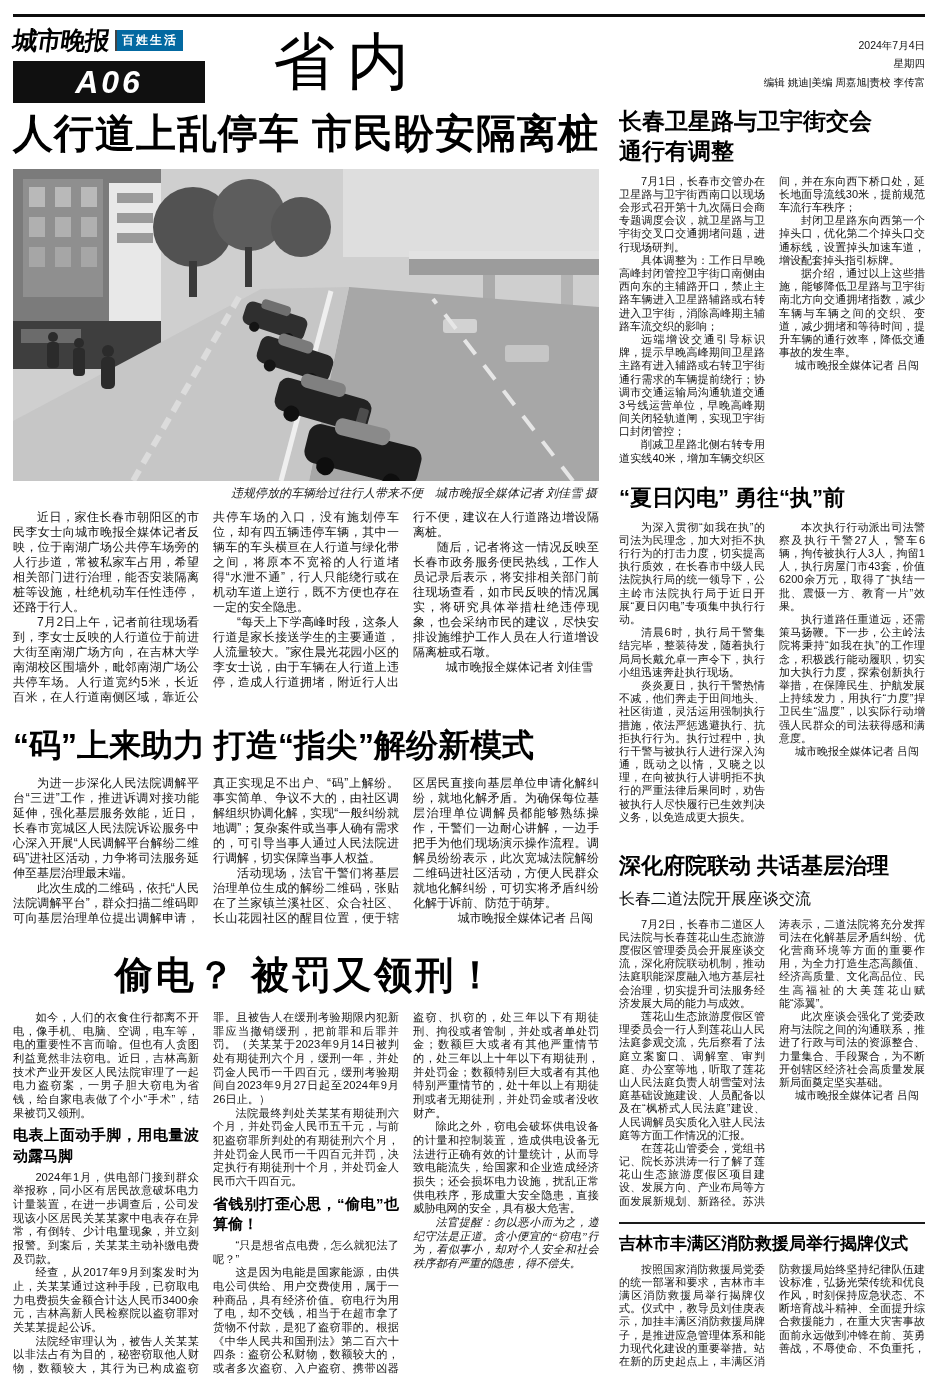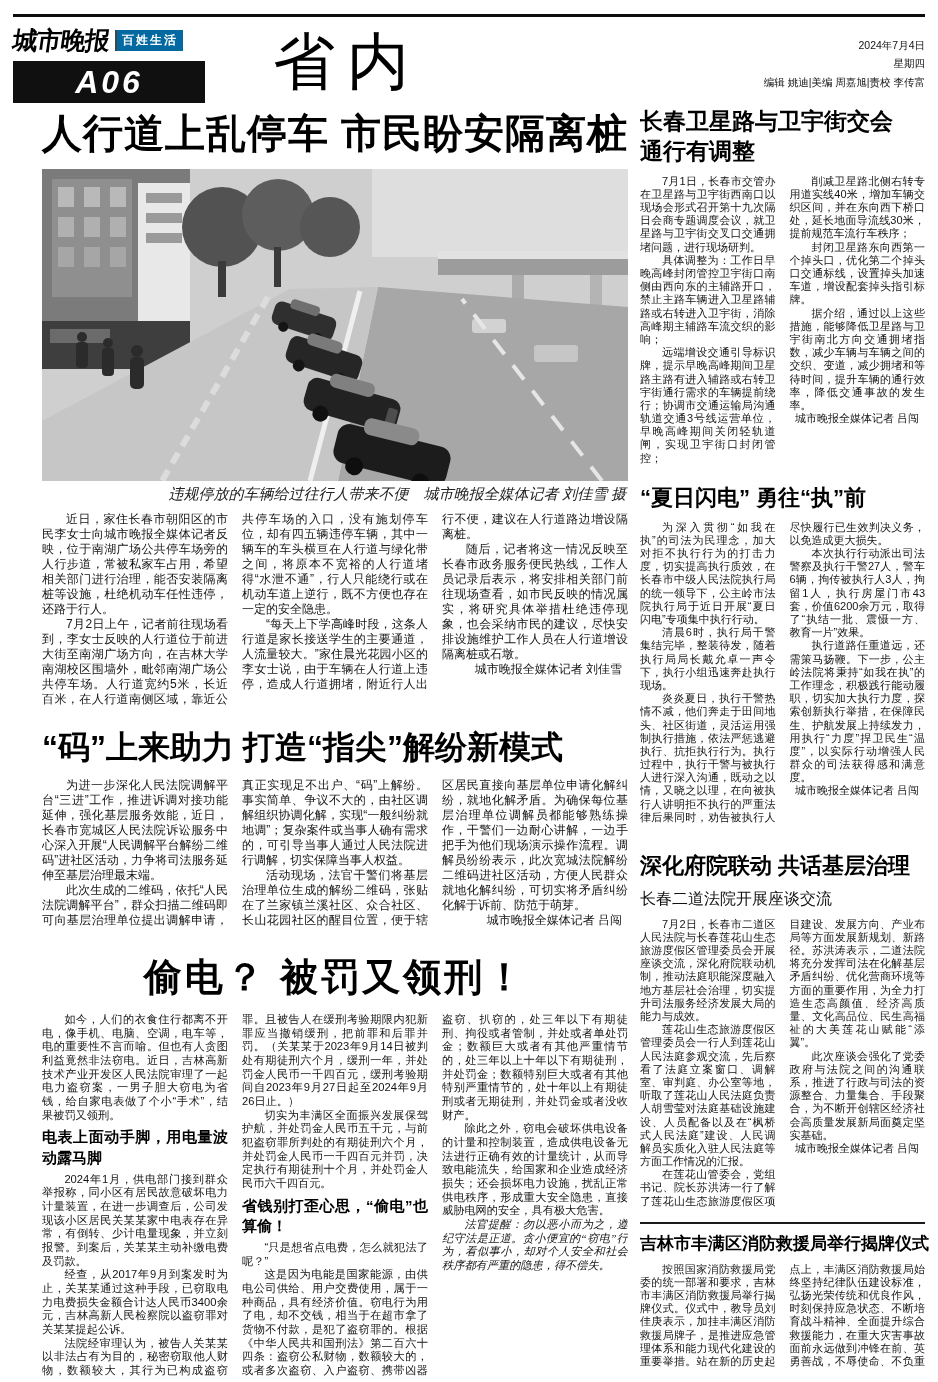--- a/index.html
+++ b/index.html
@@ -19,30 +19,30 @@
                padding:2px 5px; letter-spacing:2px; border-left:2px solid #444; }
   .page-no { background:#101010; color:#fff; font-weight:bold; font-style:italic;
              font-size:32px; text-align:center; width:192px; height:42px; line-height:42px;
              letter-spacing:3px; }
   .section-title { font-size:62px; line-height:76px; margin-left:20px; letter-spacing:12px;
                    font-weight:500; color:#000; }
   .date-block { margin-left:auto; text-align:right; font-size:10.5px; line-height:1.75;
                 padding-top:12px; color:#111; }
 
   
-  .content { position:absolute; left:13px; right:13px; top:104px; bottom:0; display:flex; gap:12px;margin-left:29px; }
+  .content { position:absolute; left:13px; right:13px; top:104px; bottom:0; display:flex; gap:20px; }
   .left-zone { width:586px; flex:none; }
   .right-zone { flex:1; min-width:0; }
 
   
   .headline-1 { font-size:40px; font-weight:bold; white-space:nowrap; letter-spacing:1px;
                 margin:2px 0 8px; color:#000; }
   figure.lead-photo { margin:0; }
   .photo-svg { display:block; width:586px; height:312px; background:#c9c9c9; }
-  .photo-caption { text-align:right; font-size:15px; font-style:italic;
+  .photo-caption { text-align:right; font-size:12px; font-style:italic;
                    font-family:"Liberation Serif", serif; padding:4px 2px 0; color:#222; }
 
   .cols3 { column-count:3; column-gap:14px; column-fill:auto; text-align:justify; overflow:hidden; }
   .body-1 { height:200px; font-size:12px; line-height:1.25; margin-top:8px; }
   .headline-2 { font-size:32px; font-weight:bold; white-space:nowrap; margin:14px 0 2px; color:#000; }
   .body-2 { height:158px; font-size:12px; line-height:1.25; margin-top:8px; }
   .headline-3 { font-size:38px; font-weight:bold; text-align:center; margin:16px 0 2px;
                 letter-spacing:3px; color:#000; }
   .body-3 { height:378px; font-size:11.2px; line-height:1.22; margin-top:10px; }
 
@@ -195,21 +195,21 @@
       </article>
 
       <article>
         <h2 class="headline-3">偷电？ 被罚又领刑！</h2>
         <div class="cols3 body-3">
           <p>如今，人们的衣食住行都离不开电，像手机、电脑、空调，电车等，电的重要性不言而喻。但也有人贪图利益竟然非法窃电。近日，吉林高新技术产业开发区人民法院审理了一起电力盗窃案，一男子胆大窃电为省钱，给自家电表做了个小“手术”，结果被罚又领刑。</p>
           <h3 class="subhead">电表上面动手脚，用电量波动露马脚</h3>
           <p>2024年1月，供电部门接到群众举报称，同小区有居民故意破坏电力计量装置，在进一步调查后，公司发现该小区居民关某某家中电表存在异常，有倒转、少计电量现象，并立刻报警。到案后，关某某主动补缴电费及罚款。</p>
           <p>经查，从2017年9月到案发时为止，关某某通过这种手段，已窃取电力电费损失金额合计达人民币3400余元，吉林高新人民检察院以盗窃罪对关某某提起公诉。</p>
           <p>法院经审理认为，被告人关某某以非法占有为目的，秘密窃取他人财物，数额较大，其行为已构成盗窃罪。且被告人在缓刑考验期限内犯新罪应当撤销缓刑，把前罪和后罪并罚。（关某某于2023年9月14日被判处有期徒刑六个月，缓刑一年，并处罚金人民币一千四百元，缓刑考验期间自2023年9月27日起至2024年9月26日止。）</p>
-          <p>切实为丰满区全面振兴发展保驾护航，并处罚金人民币五千元，与前犯盗窃罪所判处的有期徒刑六个月，并处罚金人民币一千四百元并罚，决定执行有期徒刑十个月，并处罚金人民币六千四百元。</p>
+          <p>法院最终判处关某某有期徒刑六个月，并处罚金人民币五千元，与前犯盗窃罪所判处的有期徒刑六个月，并处罚金人民币一千四百元并罚，决定执行有期徒刑十个月，并处罚金人民币六千四百元。</p>
           <h3 class="subhead">省钱别打歪心思，“偷电”也算偷！</h3>
           <p>“只是想省点电费，怎么就犯法了呢？”</p>
           <p>这是因为电能是国家能源，由供电公司供给、用户交费使用，属于一种商品，具有经济价值。窃电行为用了电，却不交钱，相当于在超市拿了货物不付款，是犯了盗窃罪的。根据《中华人民共和国刑法》第二百六十四条：盗窃公私财物，数额较大的，或者多次盗窃、入户盗窃、携带凶器盗窃、扒窃的，处三年以下有期徒刑、拘役或者管制，并处或者单处罚金；数额巨大或者有其他严重情节的，处三年以上十年以下有期徒刑，并处罚金；数额特别巨大或者有其他特别严重情节的，处十年以上有期徒刑或者无期徒刑，并处罚金或者没收财产。</p>
           <p>除此之外，窃电会破坏供电设备的计量和控制装置，造成供电设备无法进行正确有效的计量统计，从而导致电能流失，给国家和企业造成经济损失；还会损坏电力设施，扰乱正常供电秩序，形成重大安全隐患，直接威胁电网的安全，具有极大危害。</p>
           <p class="remark">法官提醒：勿以恶小而为之，遵纪守法是正道。贪小便宜的“窃电”行为，看似事小，却对个人安全和社会秩序都有严重的隐患，得不偿失。</p>
 
         </div>
       </article>
     </div>
 

